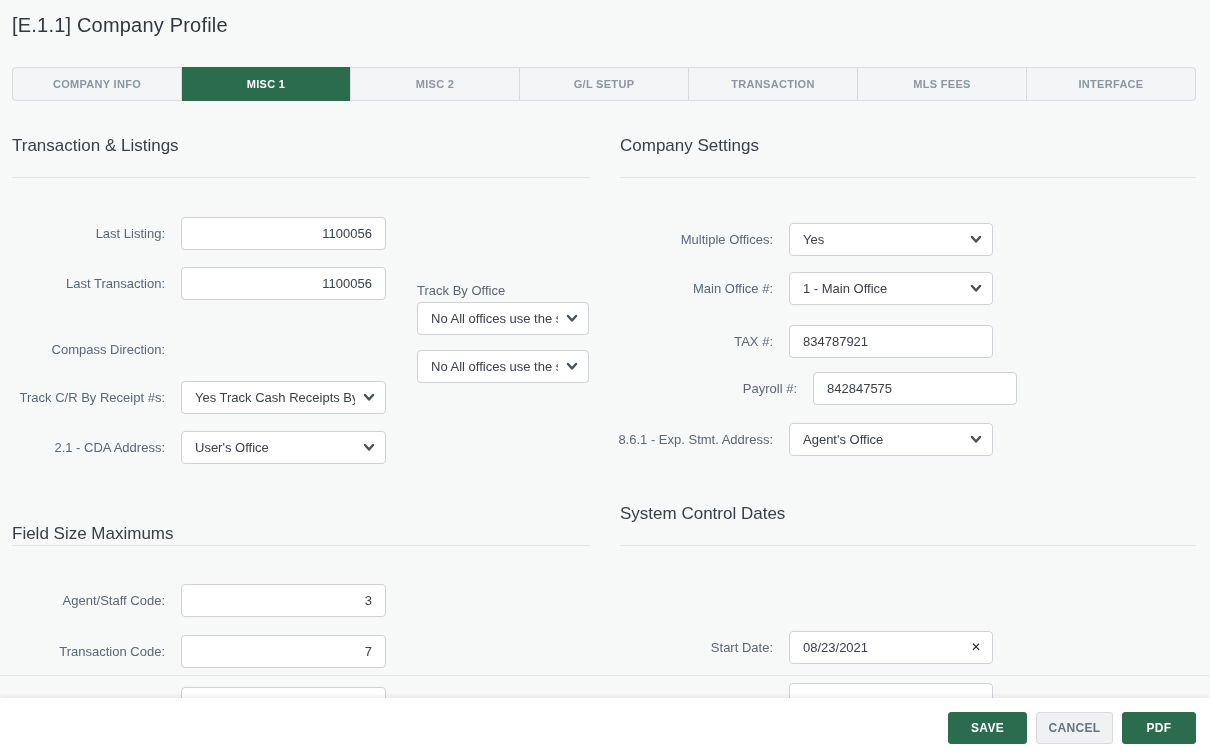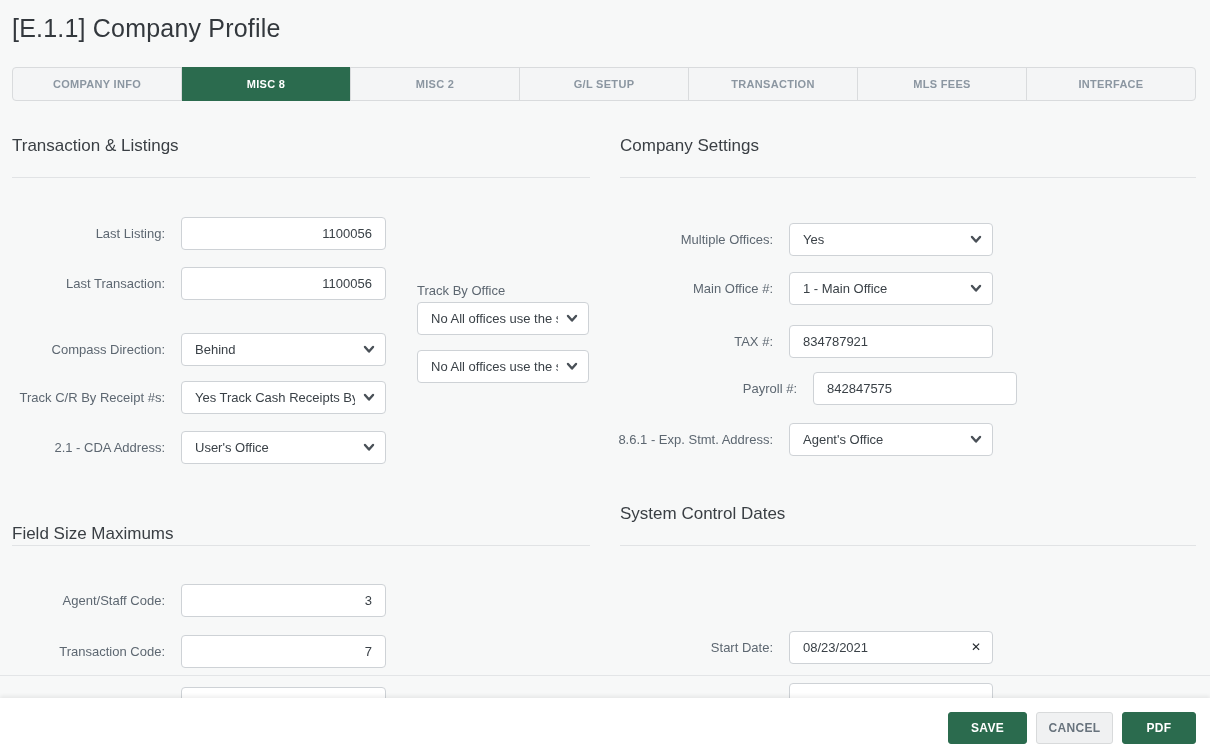--- a/index.html
+++ b/index.html
@@ -9,21 +9,21 @@
   }
   .page{
     position:relative;
     width:1210px;height:755px;
     background:#f7f8f8;
     overflow:hidden;
     color:#3a4147;
   }
   .title{
     position:absolute;left:12px;top:14px;margin:0;
-    font-size:25px;font-weight:300;color:#33383d;
+    font-size:20px;font-weight:300;color:#33383d;
     letter-spacing:.2px;
   }
   
   .tabbar{
     position:absolute;left:12px;top:67px;width:1184px;height:34px;
     display:flex;
     background:#f4f5f6;
     border:1px solid #d9dbdd;border-radius:4px;
     box-sizing:border-box;
   }
@@ -126,21 +126,21 @@
 </style>
 </head>
 <body>
 
 <div class="page">
 
   <h1 class="title">[E.1.1] Company Profile</h1>
 
   <div class="tabbar">
     <div class="tab">COMPANY INFO</div>
-    <div class="tab active">MISC 8</div>
+    <div class="tab active">MISC 1</div>
     <div class="tab">MISC 2</div>
     <div class="tab">G/L SETUP</div>
     <div class="tab">TRANSACTION</div>
     <div class="tab">MLS FEES</div>
     <div class="tab">INTERFACE</div>
   </div>
 
   <h2 class="section-heading" style="left:12px;top:136px;">Transaction &amp; Listings</h2>
   <div class="rule" style="left:12px;top:177px;width:578px;"></div>
 
@@ -158,28 +158,20 @@
     <input class="ctrl num" value="1100056" style="">
   </div>
 
   <div class="row lrow" style="top:267px;">
     <span class="lbl">Last Transaction:</span>
     <input class="ctrl num" value="1100056" style="">
   </div>
 
   <div class="row lrow" style="top:333px;">
     <span class="lbl">Compass Direction:</span>
-    <div class="ctrl sel">
-      <span class="sel-text">Behind</span>
-      <span class="chev">
-        <svg viewBox="0 0 14 14" width="14" height="14">
-            <polyline points="3,5 7,9.5 11,5" fill="none" stroke="#495057" stroke-width="2.4" stroke-linecap="round" stroke-linejoin="round"></polyline>
-          </svg>
-      </span>
-    </div>
   </div>
 
   <div class="row lrow" style="top:381px;">
     <span class="lbl">Track C/R By Receipt #s:</span>
     <div class="ctrl sel">
       <span class="sel-text">Yes Track Cash Receipts By Re</span>
       <span class="chev">
         <svg viewBox="0 0 14 14" width="14" height="14">
             <polyline points="3,5 7,9.5 11,5" fill="none" stroke="#495057" stroke-width="2.4" stroke-linecap="round" stroke-linejoin="round"></polyline>
           </svg>

